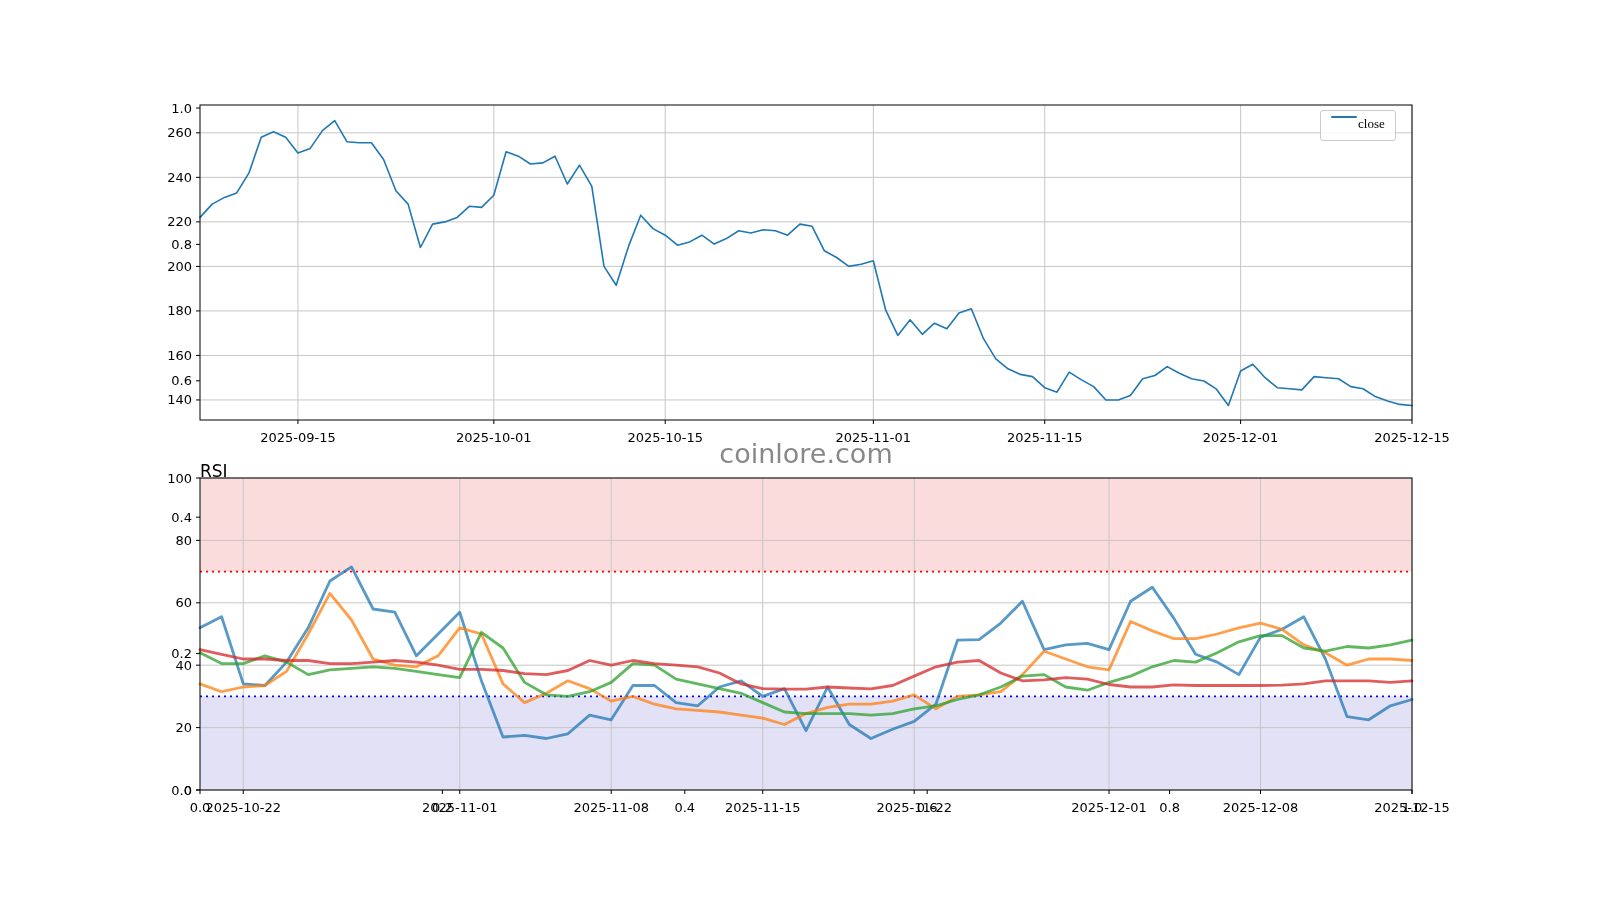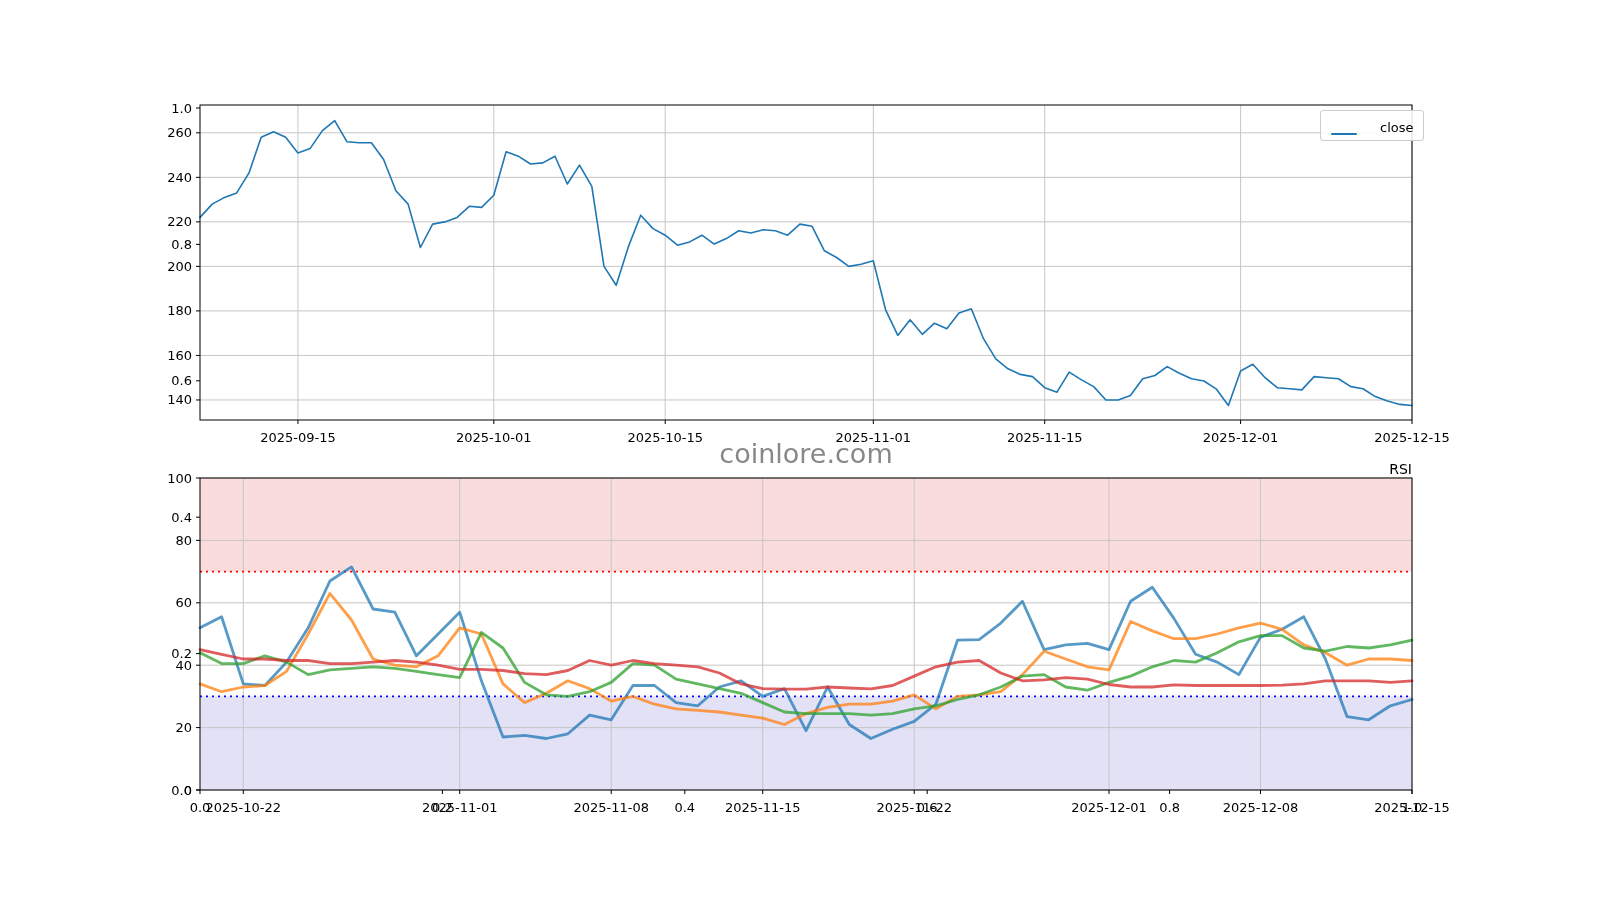--- a/index.html
+++ b/index.html
@@ -2,27 +2,27 @@
 <html><head>
 <meta charset="utf-8">
 <style>
   html,body{margin:0;padding:0;background:#fff;}
   .fig{position:relative;width:1600px;height:900px;background:#fff;overflow:hidden;
        font-family:"DejaVu Sans","Liberation Sans",sans-serif;}
   .fig svg{position:absolute;left:0;top:0;}
   svg text{font-family:"DejaVu Sans","Liberation Sans",sans-serif;font-size:13px;fill:#000;}
   .watermark{position:absolute;left:200px;top:438px;width:1212px;text-align:center;
              font-size:27px;color:#888;pointer-events:none;}
-  .rsi-title{position:absolute;left:200px;top:461px;width:1212px;text-align:right;
-             font-size:14px;color:#000;pointer-events:none;}
+  .rsi-title{position:absolute;left:200px;top:461px;width:1212px;text-align:left;
+             font-size:17px;color:#000;pointer-events:none;}
   .legend{position:absolute;background:rgba(255,255,255,0.88);border:1px solid #ccc;
           border-radius:3px;padding:5px 10px;font-size:13px;color:#000;}
   .legend-price{left:1320px;top:110px;}
   .legend-rsi{left:762px;top:587px;}
-  .legend .item{display:flex;align-items:flex-end;gap:23px;height:19px;white-space:nowrap;}
+  .legend .item{display:flex;align-items:flex-start;gap:1px;height:19px;white-space:nowrap;font-family:Liberation Serif, serif;}
   .legend .swatch{width:26px;height:3px;border-radius:1px;flex:0 0 26px;}
   .legend-price .swatch{height:2px;}
 </style>
 </head>
 <body>
 
 <div class="fig">
   <svg id="plot" width="1600" height="900">
       <line x1="297.93939393939394" y1="105" x2="297.93939393939394" y2="420" stroke="#c6c6c6" stroke-width="1"></line>
       <line x1="493.8181818181818" y1="105" x2="493.8181818181818" y2="420" stroke="#c6c6c6" stroke-width="1"></line>

